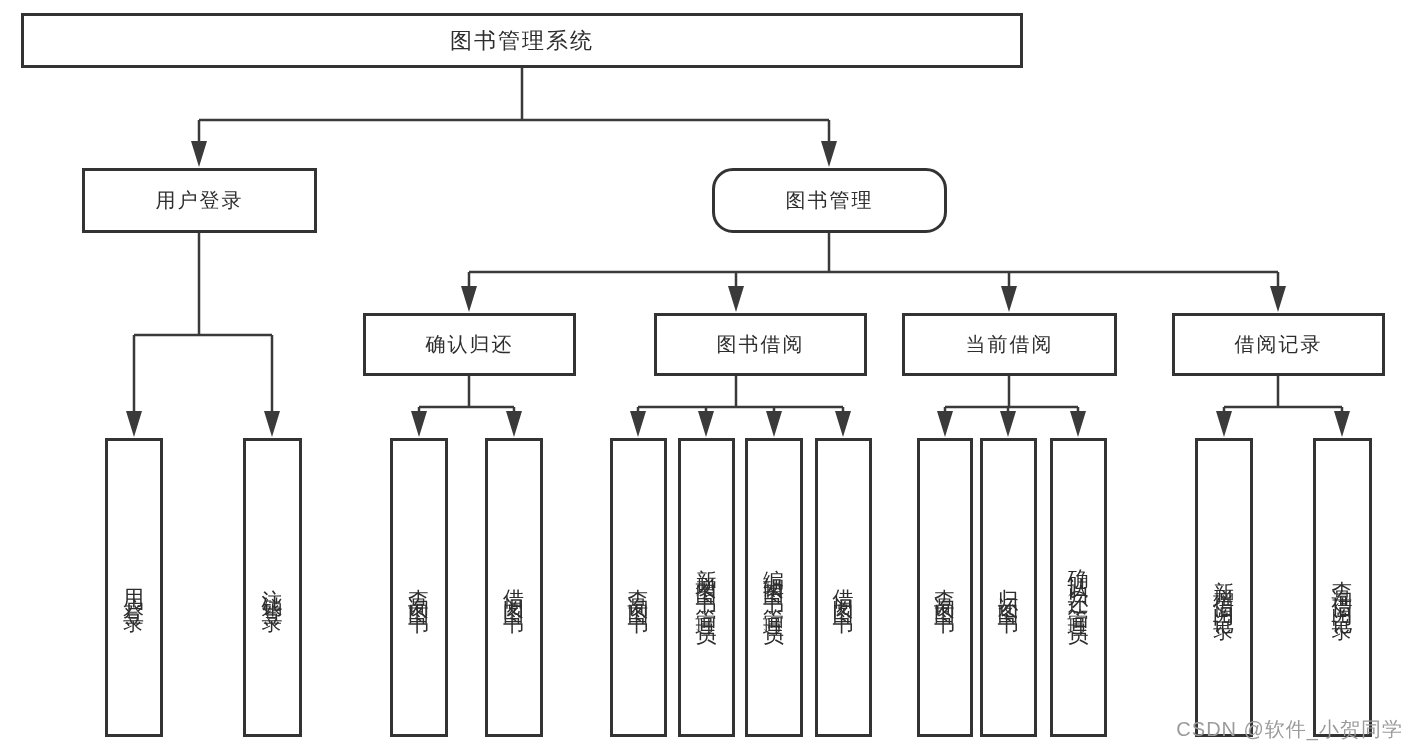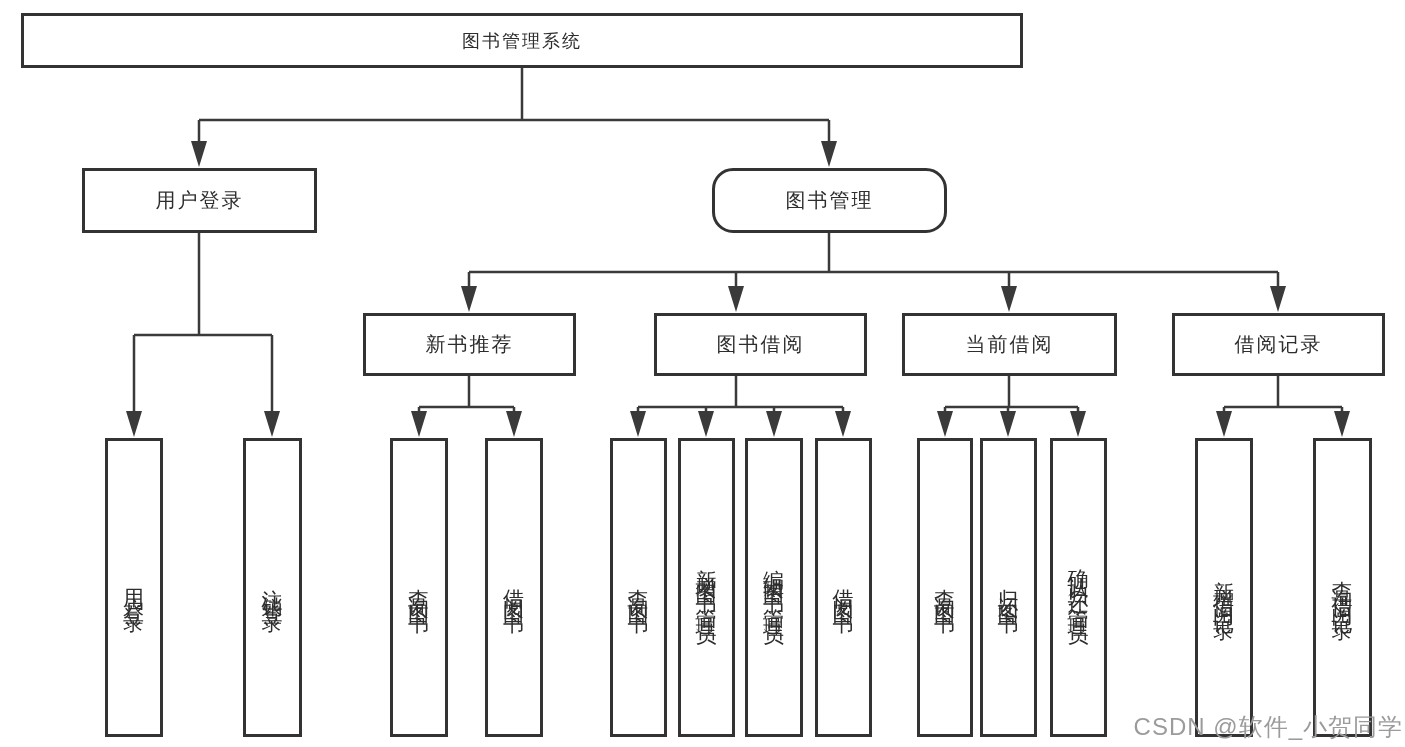--- a/index.html
+++ b/index.html
@@ -6,34 +6,34 @@
   .stage{
     position:relative;width:1405px;height:747px;background:#ffffff;
     font-family:"Liberation Sans",sans-serif;overflow:hidden;
   }
   .connectors{position:absolute;left:0;top:0;z-index:1;}
   .node{
     position:absolute;background:#ffffff;border:3px solid #333333;
     box-sizing:border-box;display:flex;align-items:center;justify-content:center;
     color:#2d2d2d;z-index:2;
   }
-  .node.root{font-size:18px;letter-spacing:2px;}
+  .node.root{font-size:22px;letter-spacing:2px;}
   .node.h{font-size:20px;letter-spacing:2px;}
   .leaf{
     position:absolute;top:438px;height:299px;background:#ffffff;
     border:3px solid #333333;box-sizing:border-box;
     display:flex;align-items:center;justify-content:center;z-index:2;
   }
   .leaf span{
     writing-mode:vertical-rl;font-size:21px;letter-spacing:8px;
     line-height:1;color:#2d2d2d;white-space:nowrap;
   }
   .watermark{
     position:absolute;right:2px;bottom:4px;z-index:3;
-    font-size:24px;color:#9b9b9b;letter-spacing:1px;
+    font-size:20px;color:#9b9b9b;letter-spacing:1px;
   }
 </style>
 </head>
 <body>
 
 <div class="stage">
 
   <svg class="connectors" width="1405" height="747" viewBox="0 0 1405 747">
     <path fill="none" stroke="#3a3a3a" stroke-width="2.5" d="M522 68 V120 M199 120 H829 M199 120 V148 M829 120 V148
              M199 233 V335 M134 335 H272 M134 335 V418 M272 335 V418
@@ -59,21 +59,21 @@
   </div>
 
   <div class="node h" style="left:82px;top:168px;width:235px;height:65px;">
     <span>用户登录</span>
   </div>
   <div class="node h" style="left:712px;top:168px;width:235px;height:65px;border-radius:21px;">
     <span>图书管理</span>
   </div>
 
   <div class="node h" style="left:363px;top:313px;width:213px;height:63px;">
-    <span>新书推荐</span>
+    <span>确认归还</span>
   </div>
   <div class="node h" style="left:630px;top:313px;width:213px;height:63px;margin-left:24px;">
     <span>图书借阅</span>
   </div>
   <div class="node h" style="left:902px;top:313px;width:215px;height:63px;font-family:Liberation Mono, monospace;">
     <span>当前借阅</span>
   </div>
   <div class="node h" style="left:1172px;top:313px;width:213px;height:63px;">
     <span>借阅记录</span>
   </div>

